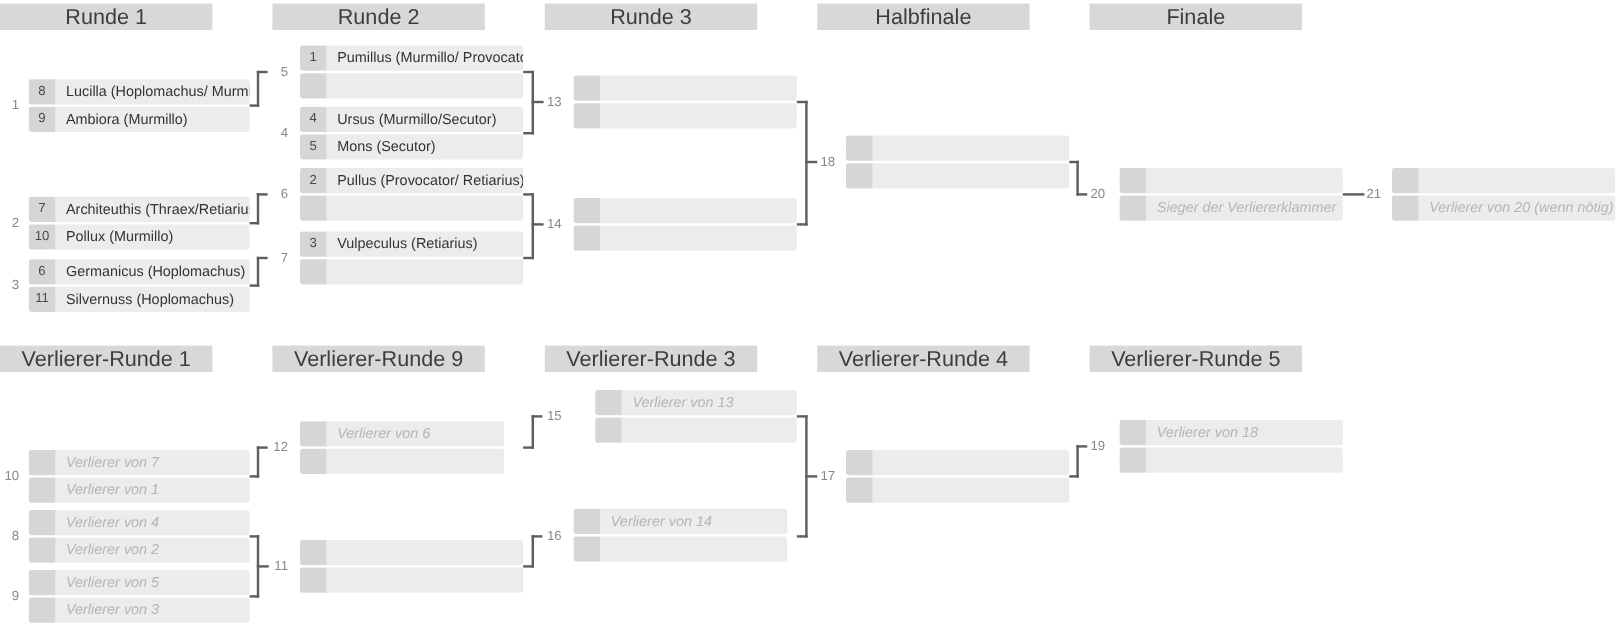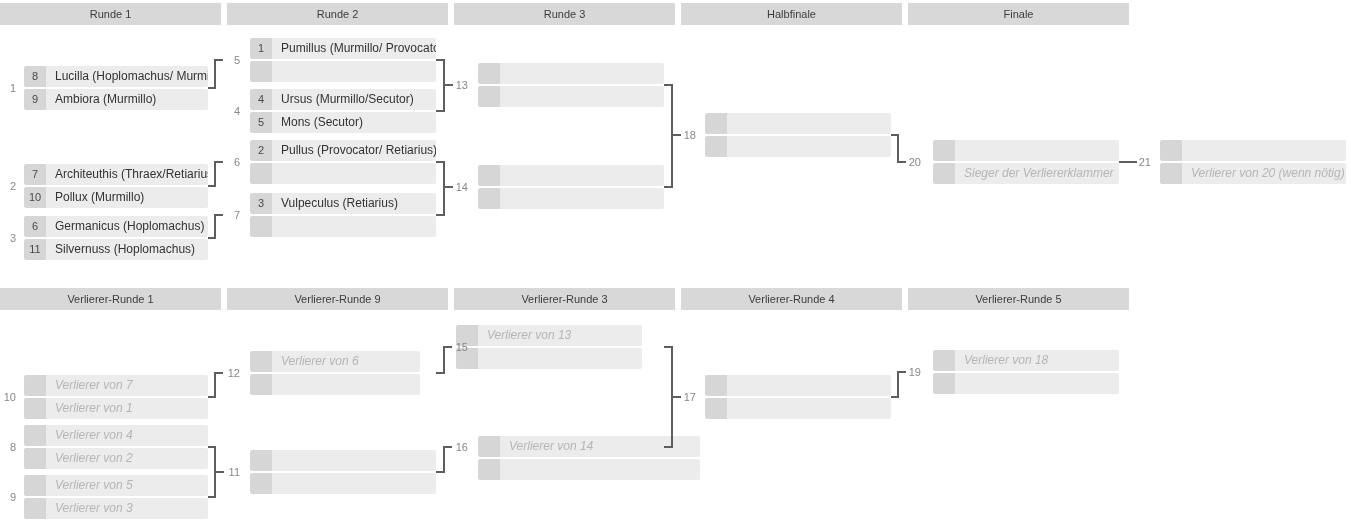--- a/index.html
+++ b/index.html
@@ -1,19 +1,19 @@
 <!DOCTYPE html>
 <html><head>
 <meta charset="utf-8">
 <style>
   html,body{margin:0;padding:0;background:#ffffff;}
   body{width:1351px;height:520px;position:relative;overflow:hidden;
        font-family:"Liberation Sans", sans-serif;}
-  .hdr{position:absolute;width:221px;height:22px;background:#d8d8d8;color:#3d3d3d;
-       font-size:11px;line-height:22px;text-align:center;}
+  .hdr{position:absolute;width:177px;height:22px;background:#d8d8d8;color:#3d3d3d;
+       font-size:18px;line-height:22px;text-align:center;}
   .match{position:absolute;height:44px;}
   .slot{position:absolute;left:0;width:100%;height:21px;background:#ececec;
         border-radius:2px;display:flex;overflow:hidden;}
   .s0{top:0}.s1{top:23px}
   .seed{flex:none;width:22px;height:21px;background:#d6d6d6;font-size:11px;
         color:#4a4a4a;line-height:21px;text-align:center;border-radius:2px 0 0 2px;}
   .pname{flex:1;font-size:12px;color:#333;line-height:21px;padding-left:9px;
          white-space:nowrap;overflow:hidden;}
   .pname.ph{color:#b5b5b5;font-style:italic;}
   .mlabel{position:absolute;width:16px;font-size:11px;color:#888;text-align:right;
@@ -21,22 +21,22 @@
   .ln{position:absolute;background:#5e5e5e;}
   
   #m1{left:24px;top:66px;width:184px}   #m2{left:24px;top:164px;width:184px}
   #m3{left:24px;top:216px;width:184px}  #m5{left:250px;top:38px;width:186px}
   #m4{left:250px;top:89px;width:186px}  #m6{left:250px;top:140px;width:186px}
   #m7{left:250px;top:193px;width:186px} #m13{left:478px;top:63px;width:186px}
   #m14{left:478px;top:165px;width:186px}#m18{left:705px;top:113px;width:186px}
   #m20{left:933px;top:140px;width:186px}#m21{left:1160px;top:140px;width:186px}
   #m10{left:24px;top:375px;width:184px} #m8{left:24px;top:425px;width:184px}
   #m9{left:24px;top:475px;width:184px}  #m12{left:250px;top:351px;width:170px}
-  #m11{left:250px;top:450px;width:186px}#m15{left:456px;top:325px;width:186px}
-  #m16{left:478px;top:436px;width:222px}#m17{left:705px;top:375px;width:186px}
+  #m11{left:250px;top:450px;width:186px}#m15{left:496px;top:325px;width:168px}
+  #m16{left:478px;top:424px;width:178px}#m17{left:705px;top:375px;width:186px}
   #m19{left:933px;top:350px;width:186px}
 </style>
 </head>
 <body>
 
 <div class="hdr" style="left:0;top:3px">Runde 1</div>
 <div class="hdr" style="left:227px;top:3px">Runde 2</div>
 <div class="hdr" style="left:454px;top:3px">Runde 3</div>
 <div class="hdr" style="left:681px;top:3px">Halbfinale</div>
 <div class="hdr" style="left:908px;top:3px">Finale</div>

